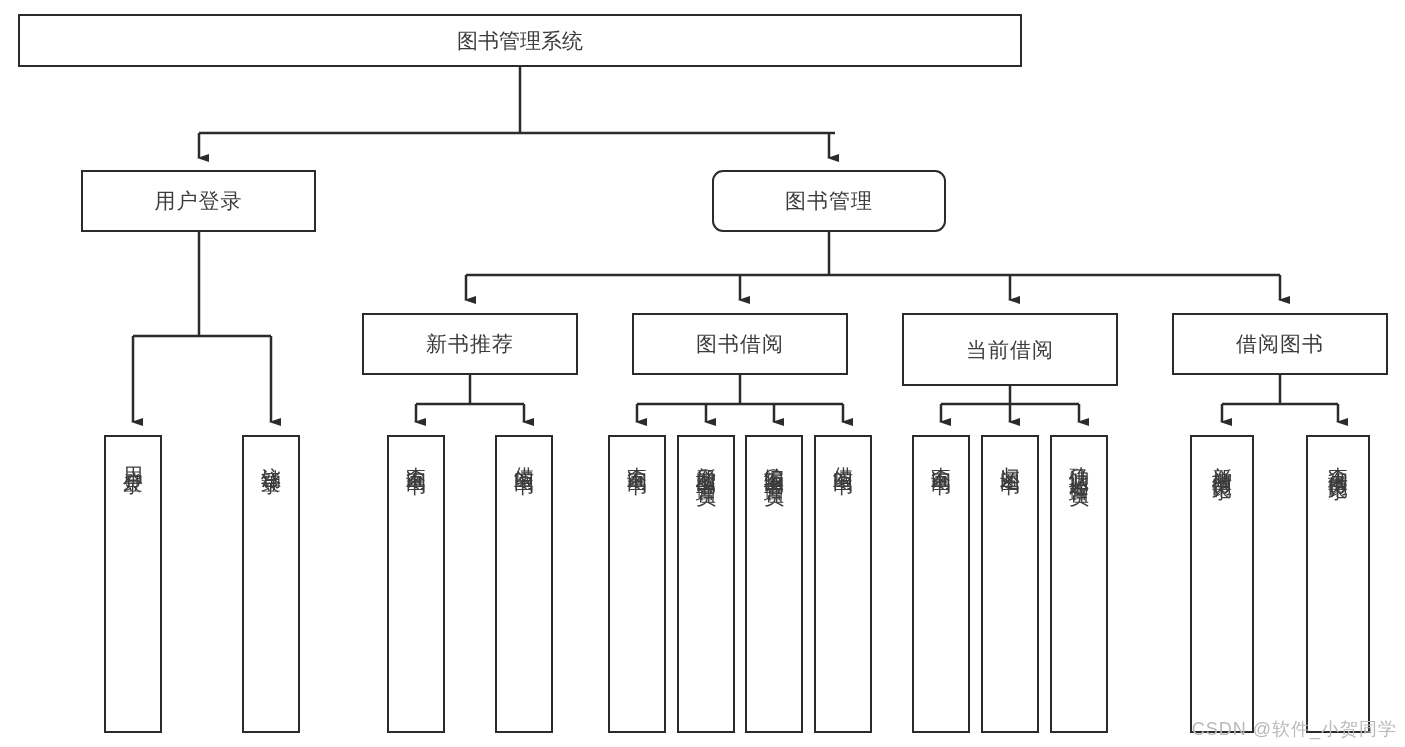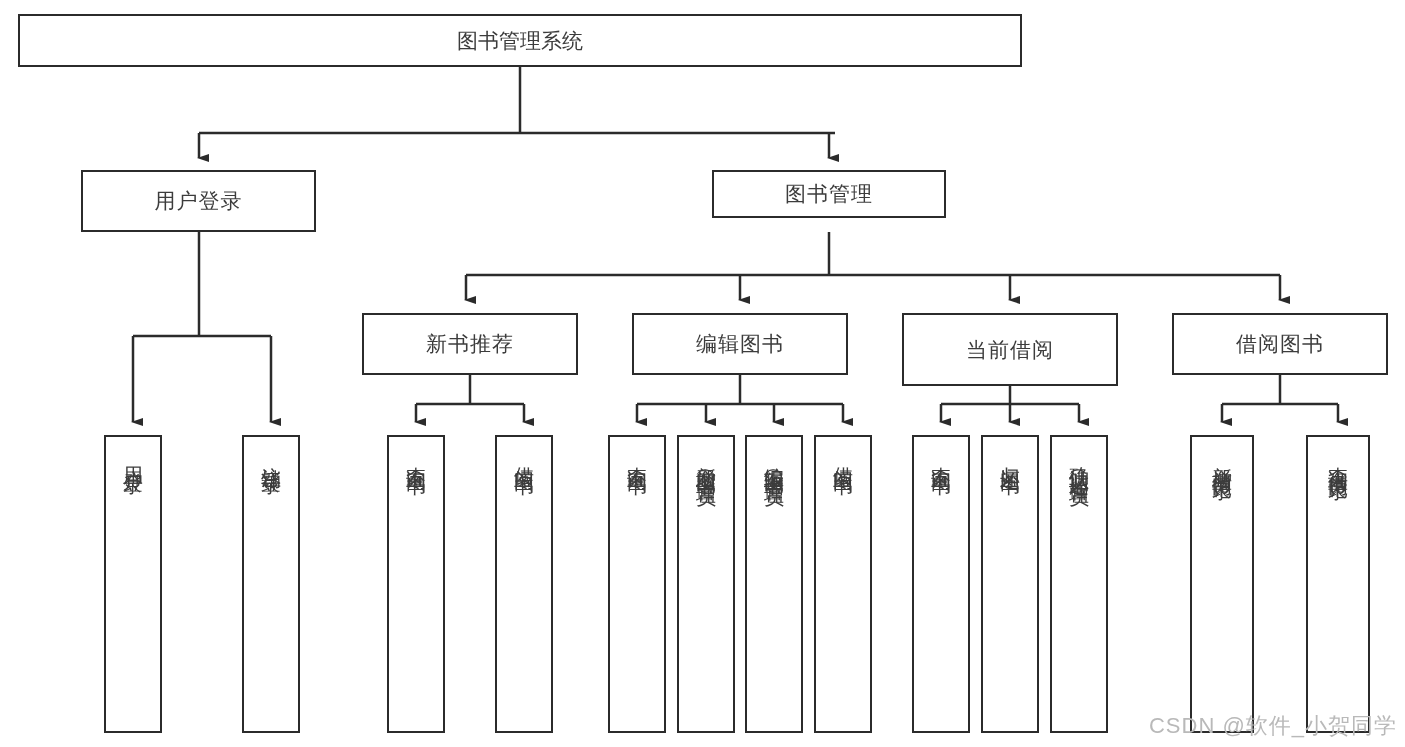--- a/index.html
+++ b/index.html
@@ -41,21 +41,21 @@
     text-orientation:upright;
     line-height:1.06;
     letter-spacing:3px;
     white-space:nowrap;
     display:block;
   }
   .watermark{
     position:absolute;
     right:8px;
     bottom:6px;
-    font-size:22px;
+    font-size:18px;
     color:#b9b9b9;
     letter-spacing:1px;
     white-space:nowrap;
   }
 </style>
 </head>
 <body>
 
 <div id="diagram">
 
@@ -109,29 +109,29 @@
     </g>
   </svg>
 
   <div class="node root" style="left:18px;top:14px;width:1004px;height:53px;">
     <span>图书管理系统</span>
   </div>
 
   <div class="node h-node" style="left:81px;top:170px;width:235px;height:62px;">
     <span>用户登录</span>
   </div>
-  <div class="node h-node" style="left:712px;top:170px;width:234px;height:48px;">
+  <div class="node h-node" style="left:712px;top:170px;width:234px;height:62px;border-radius:11px;">
     <span>图书管理</span>
   </div>
 
   <div class="node h-node" style="left:362px;top:313px;width:216px;height:62px;text-align:right;">
     <span>新书推荐</span>
   </div>
   <div class="node h-node" style="left:632px;top:313px;width:216px;height:62px;">
-    <span>编辑图书</span>
+    <span>图书借阅</span>
   </div>
   <div class="node h-node" style="left:902px;top:313px;width:216px;height:73px;">
     <span>当前借阅</span>
   </div>
   <div class="node h-node" style="left:1172px;top:313px;width:216px;height:62px;">
     <span>借阅图书</span>
   </div>
 
   <div class="node leaf" style="left:104px;top:435px;width:58px;height:298px;">
     <span class="vtext">用户登录</span>

